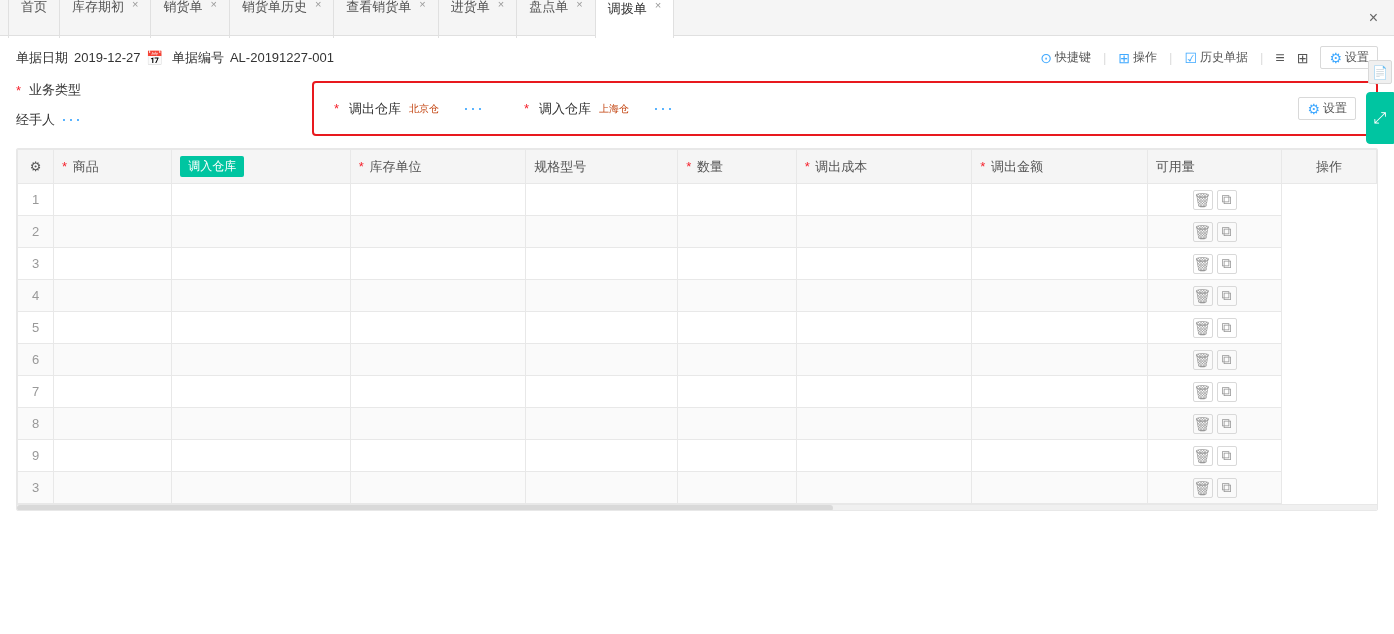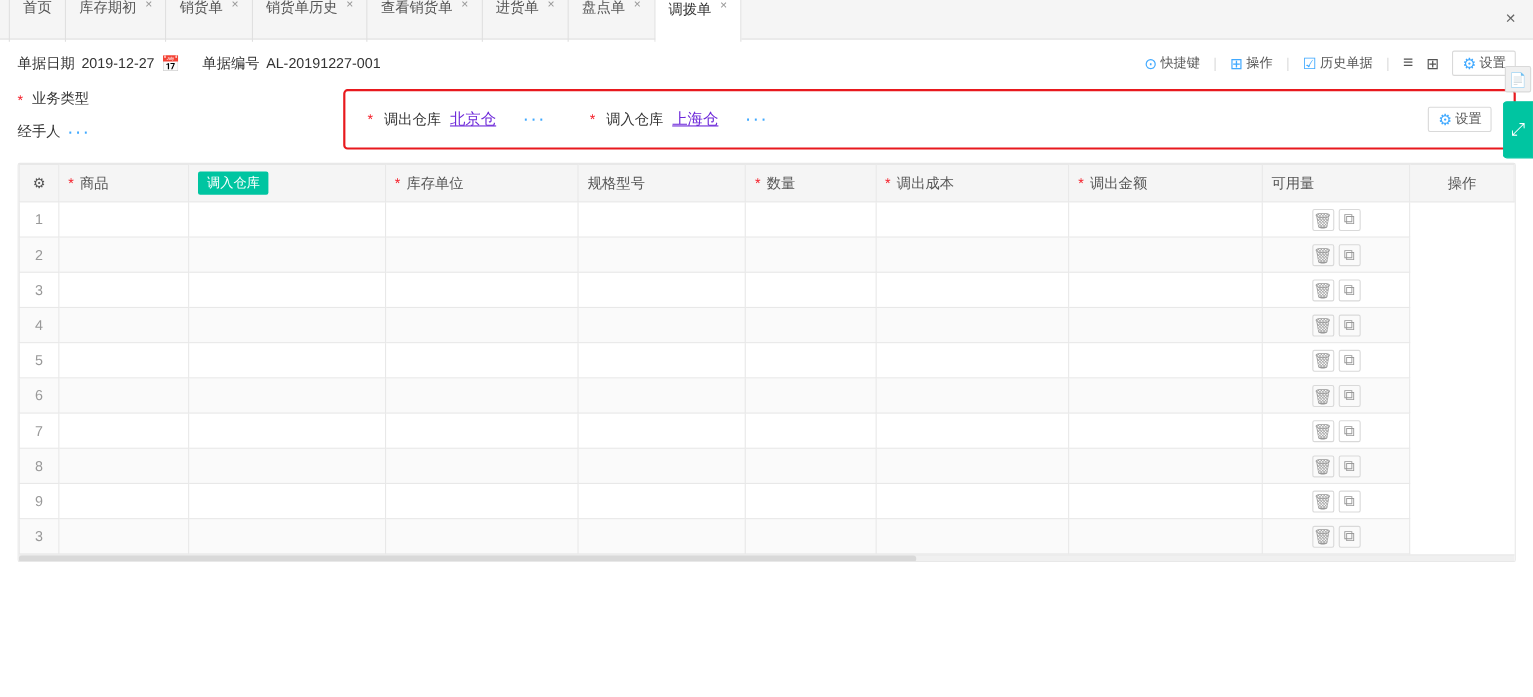--- a/index.html
+++ b/index.html
@@ -48,21 +48,21 @@
       font-size: 16px;
     }
 
     
     .main-content { padding: 10px 16px; background: #fff; }
 
     
     .header-row {
       display: flex; align-items: center;
       margin-bottom: 12px;
-      gap: 20px;
+      gap: 8px;
     }
     .field-group { display: flex; align-items: center; gap: 6px; }
     .field-label { color: #333; font-size: 13px; }
     .field-value { color: #333; font-size: 13px; }
     .calendar-icon { color: #40a9ff; cursor: pointer; font-size: 14px; }
     .header-actions {
       margin-left: auto;
       display: flex; align-items: center; gap: 12px;
     }
     .header-action-btn {
@@ -118,21 +118,21 @@
       padding: 14px 20px;
       display: flex; align-items: center; gap: 40px;
       flex: 1;
       background: #fff;
       position: relative;
     }
     .warehouse-field {
       display: flex; align-items: center; gap: 8px;
     }
     .warehouse-label { color: #333; font-size: 13px; }
-    .warehouse-value { color: #6d28d9; font-size: 14px; font-weight: 500; text-decoration: underline; }
+    .warehouse-value { color: #c2410c; font-size: 10px; font-weight: 500; }
 
     
     .table-container {
       border: 1px solid #e8e8e8;
       border-radius: 2px;
       overflow: hidden;
     }
     table { width: 100%; border-collapse: collapse; font-size: 13px; }
     thead tr { background: #f5f5f5; }
     thead th {

